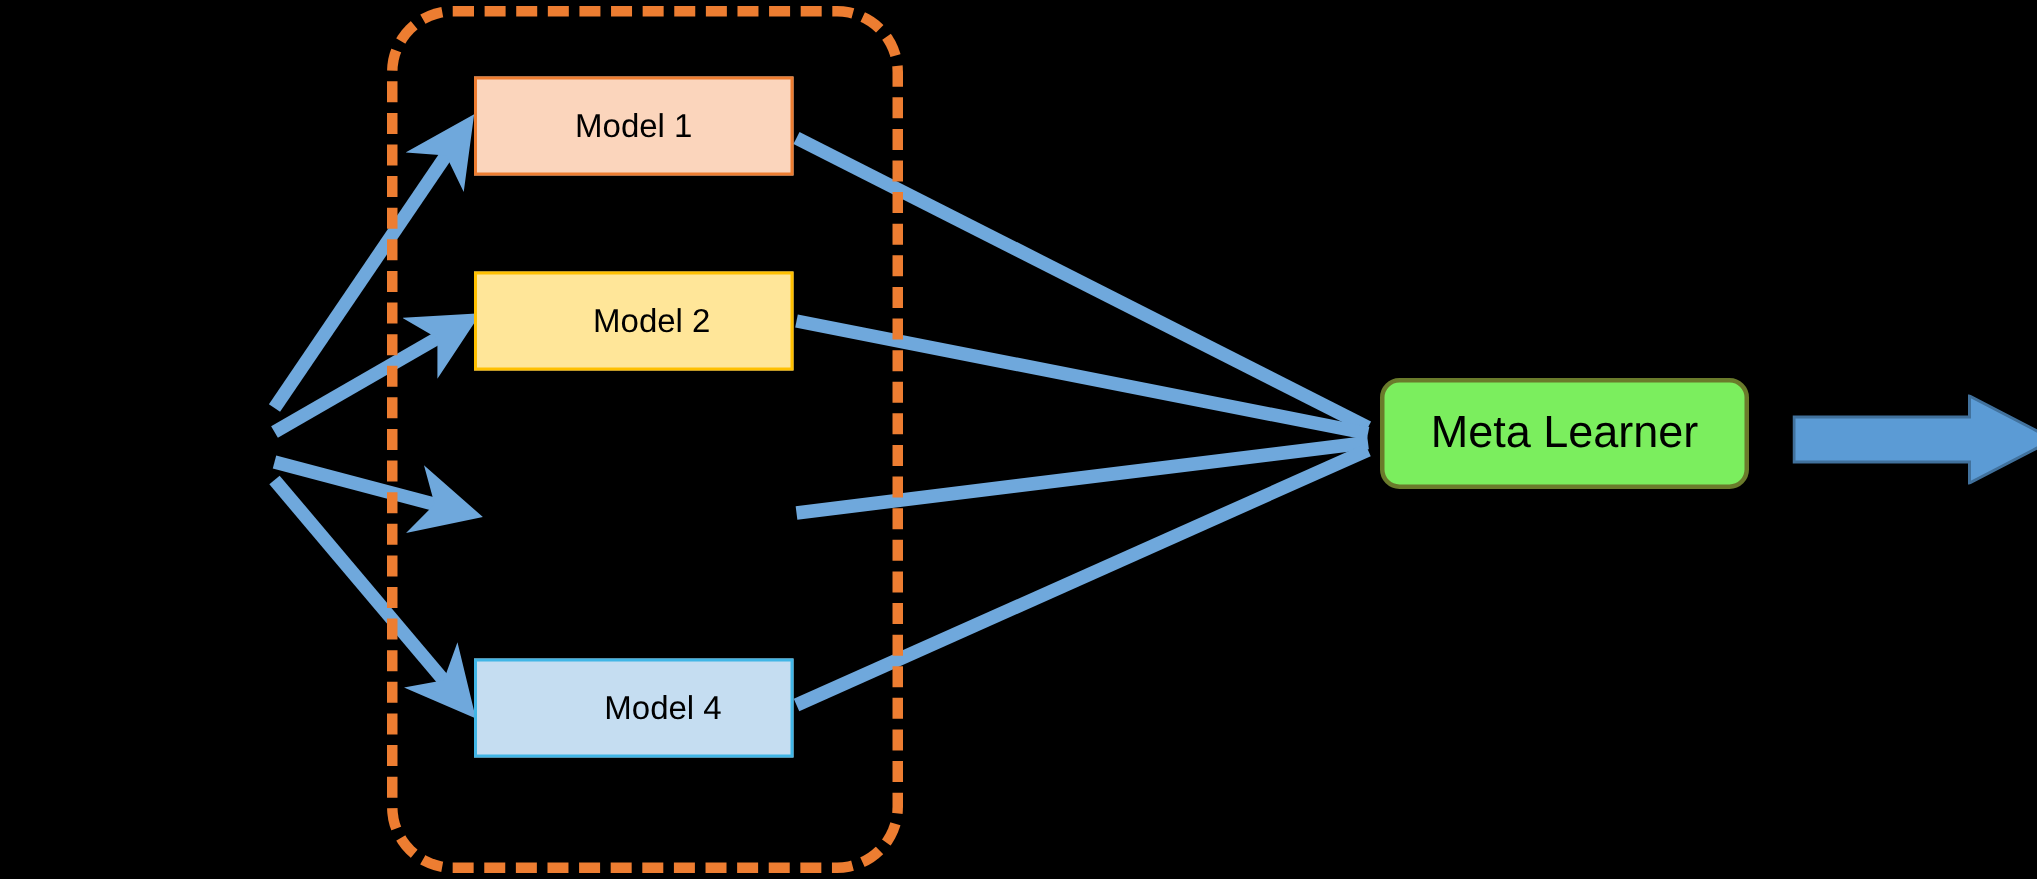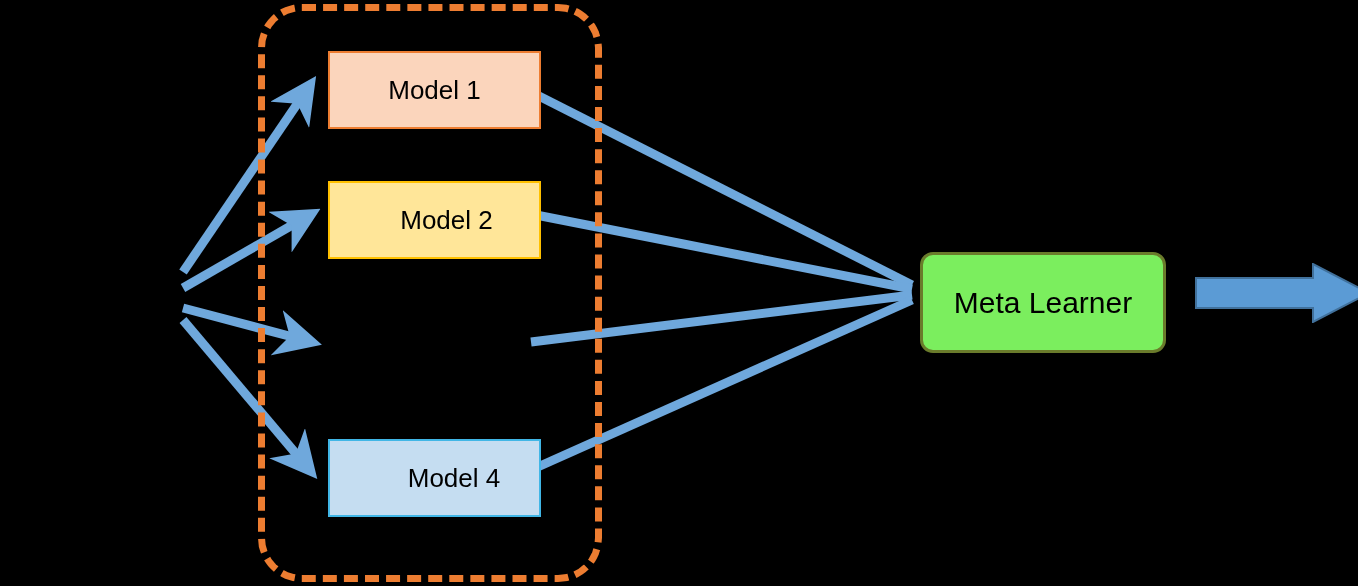--- a/index.html
+++ b/index.html
@@ -43,25 +43,25 @@
     width: 183px;
     height: 102px;
     background: #9DC3E6;
     border: 3px solid #2E75B6;
     border-radius: 14px;
     font-size: 30px;
   }
   
   .model-node {
     width: 213px;
-    height: 78px;
-    font-size: 26px;
+    height: 66px;
+    font-size: 22px;
     border-width: 2px;
     border-style: solid;
-    left: 328px;
+    left: 316px;
   }
   #model-1-node {
     top: 51px;
     background: #FBD5BC;
     border-color: #ED7D31;
   }
   #model-2-node {
     top: 181px;
     background: #FFE699;
     border-color: #FFC000;
@@ -76,21 +76,21 @@
     top: 439px;
     background: #C5DDF1;
     border-color: #41B6E6;
     padding-left: 39px;
   }
   
   #meta-learner-node {
     left: 920px;
     top: 252px;
     width: 246px;
-    height: 101px;
+    height: 74px;
     background: #7BEE5E;
     border: 3px solid #6A7B2B;
     border-radius: 13px;
     font-size: 30px;
   }
   
   #model-group-container {
     position: absolute;
     left: 258px;
     top: 4px;

